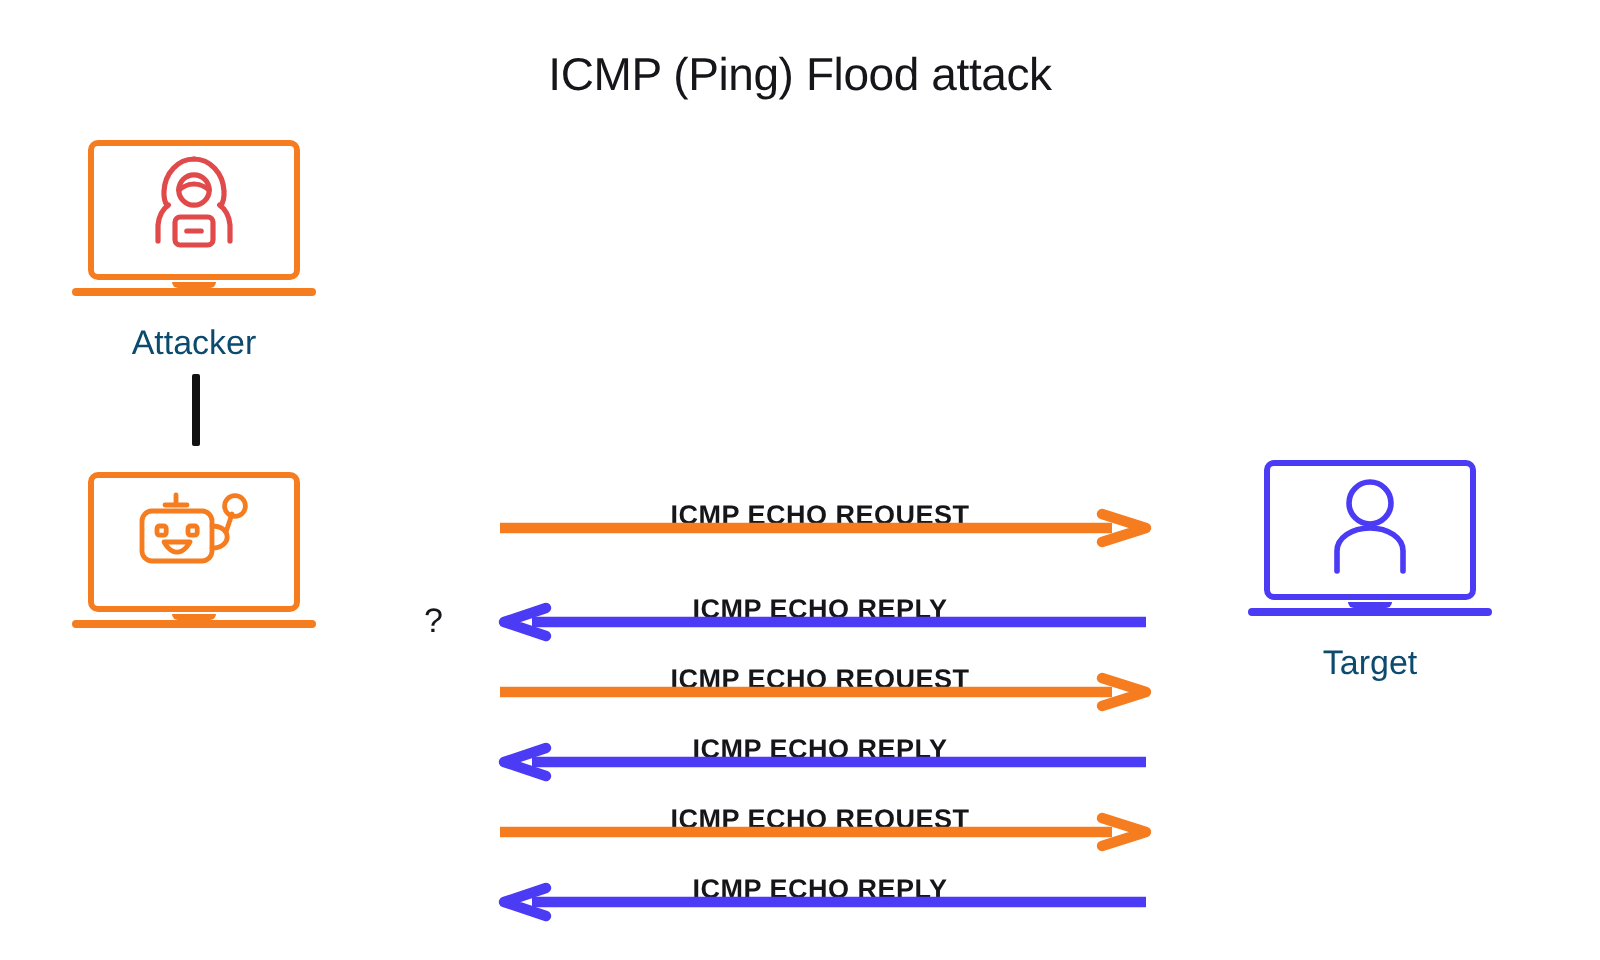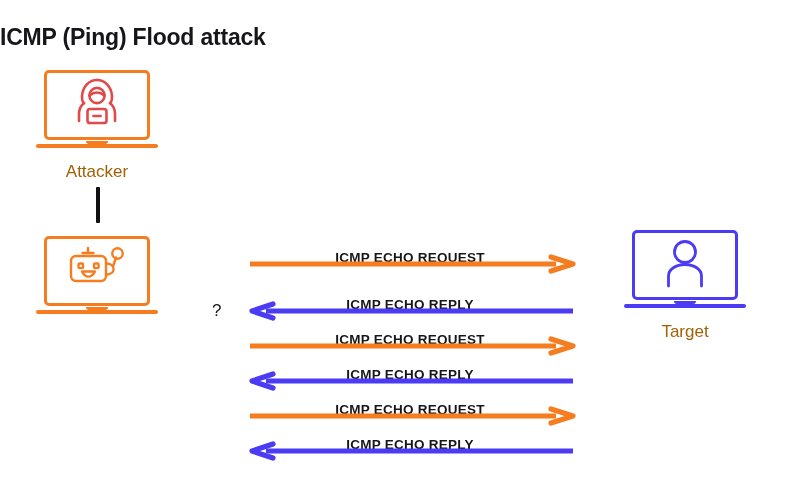--- a/index.html
+++ b/index.html
@@ -16,23 +16,23 @@
     font-family: "Liberation Sans", sans-serif;
     color: #1a1a1a;
   }
 
   
   #diagram-title {
     position: absolute;
     top: 24px;
     left: 0;
     width: 800px;
-    text-align: left;
+    text-align: center;
     font-size: 23px;
-    font-weight: bold;
+    font-weight: normal;
     letter-spacing: -0.2px;
     color: #16161a;
   }
 
   
   .node {
     position: absolute;
     width: 150px;
   }
   .laptop {
@@ -68,21 +68,21 @@
     bottom: 12px;
     width: 22px;
     height: 3px;
     background: #000;
     border-radius: 0 0 3px 3px;
   }
   .node-caption {
     margin-top: 6px;
     text-align: center;
     font-size: 17px;
-    color: #a16207;
+    color: #0c4a6e;
   }
 
   
   #node-attacker .laptop-screen { border-color: #f57c1f; }
   #node-attacker .laptop-base,
   #node-attacker .laptop-notch { background: #f57c1f; }
 
   #node-bot .laptop-screen { border-color: #f57c1f; }
   #node-bot .laptop-base,
   #node-bot .laptop-notch { background: #f57c1f; }

